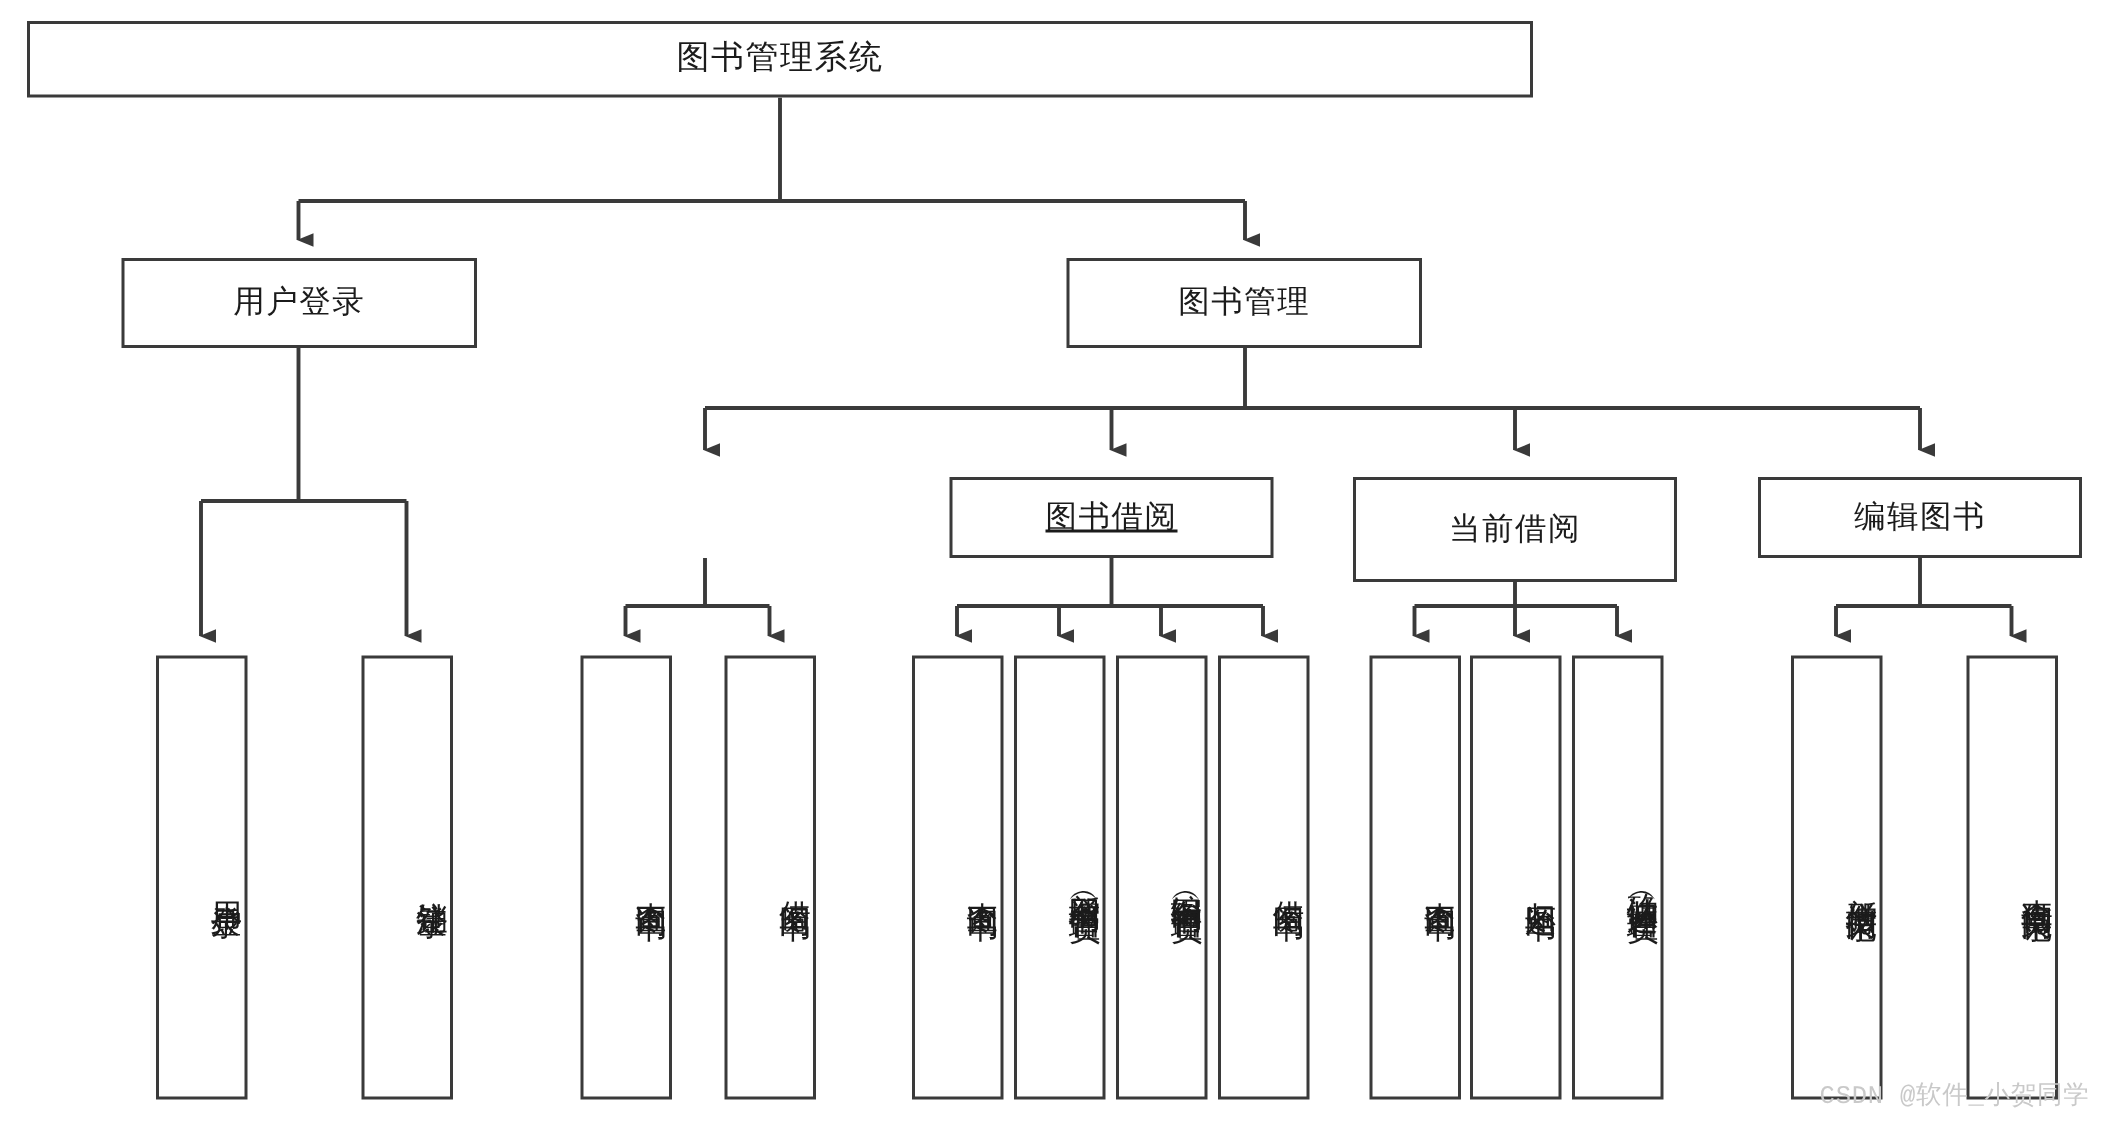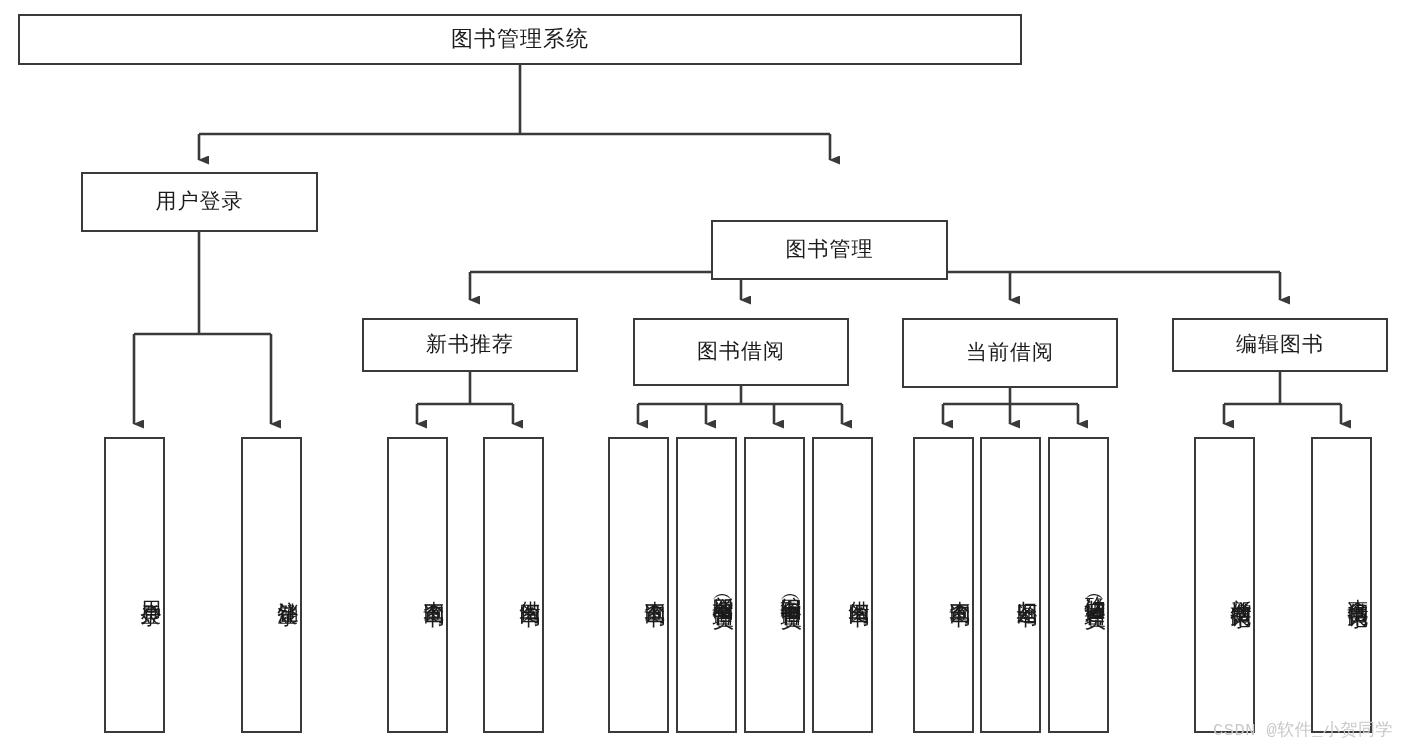--- a/index.html
+++ b/index.html
@@ -110,24 +110,23 @@
       <path d="M1280,372 L1280,404"></path>
       <path d="M1224,404 L1341,404"></path>
       <path d="M1224,404 L1224,424" marker-end="url(#arrow)"></path>
       <path d="M1341,404 L1341,424" marker-end="url(#arrow)"></path>
     </g>
   </svg>
 
   <div class="node horiz root" style="left:18px;top:14px;width:1004px;height:51px;">图书管理系统</div>
 
   <div class="node horiz" style="left:81px;top:172px;width:237px;height:60px;">用户登录</div>
-  <div class="node horiz" style="left:711px;top:172px;width:237px;height:60px;margin-top:48px;">图书管理</div>
+  <div class="node horiz" style="left:711px;top:172px;width:237px;height:60px;">图书管理</div>
 
-  <div class="node horiz" style="left:362px;top:318px;width:216px;height:54px;">新书推荐</div>
-  <div class="node horiz" style="left:633px;top:318px;width:216px;height:68px;">图书借阅</div>
+  <div class="node horiz" style="left:633px;top:318px;width:216px;height:54px;text-decoration:underline;">图书借阅</div>
   <div class="node horiz" style="left:902px;top:318px;width:216px;height:70px;">当前借阅</div>
   <div class="node horiz" style="left:1172px;top:318px;width:216px;height:54px;">编辑图书</div>
 
   <div class="node vert" style="left:104px;top:437px;width:61px;height:296px;">用户登录</div>
   <div class="node vert" style="left:241px;top:437px;width:61px;height:296px;">注销登录</div>
 
   <div class="node vert" style="left:387px;top:437px;width:61px;height:296px;">查询图书</div>
   <div class="node vert" style="left:483px;top:437px;width:61px;height:296px;">借阅图书</div>
 
   <div class="node vert" style="left:608px;top:437px;width:61px;height:296px;">查询图书</div>

